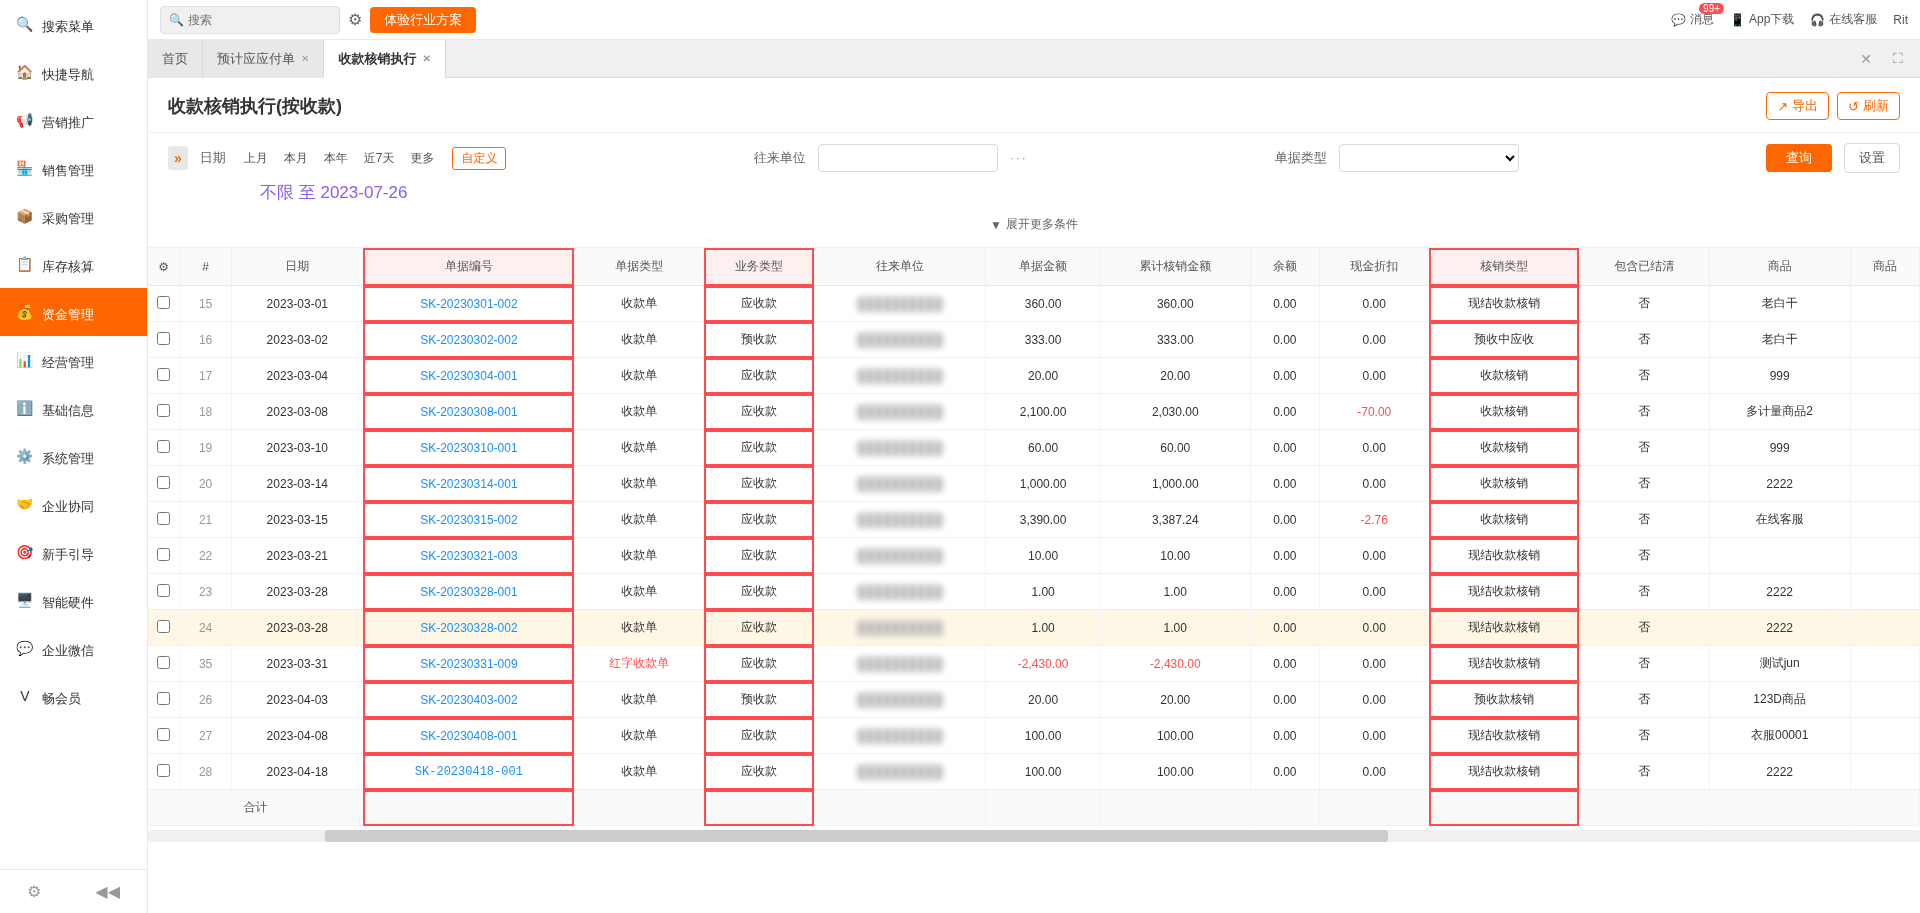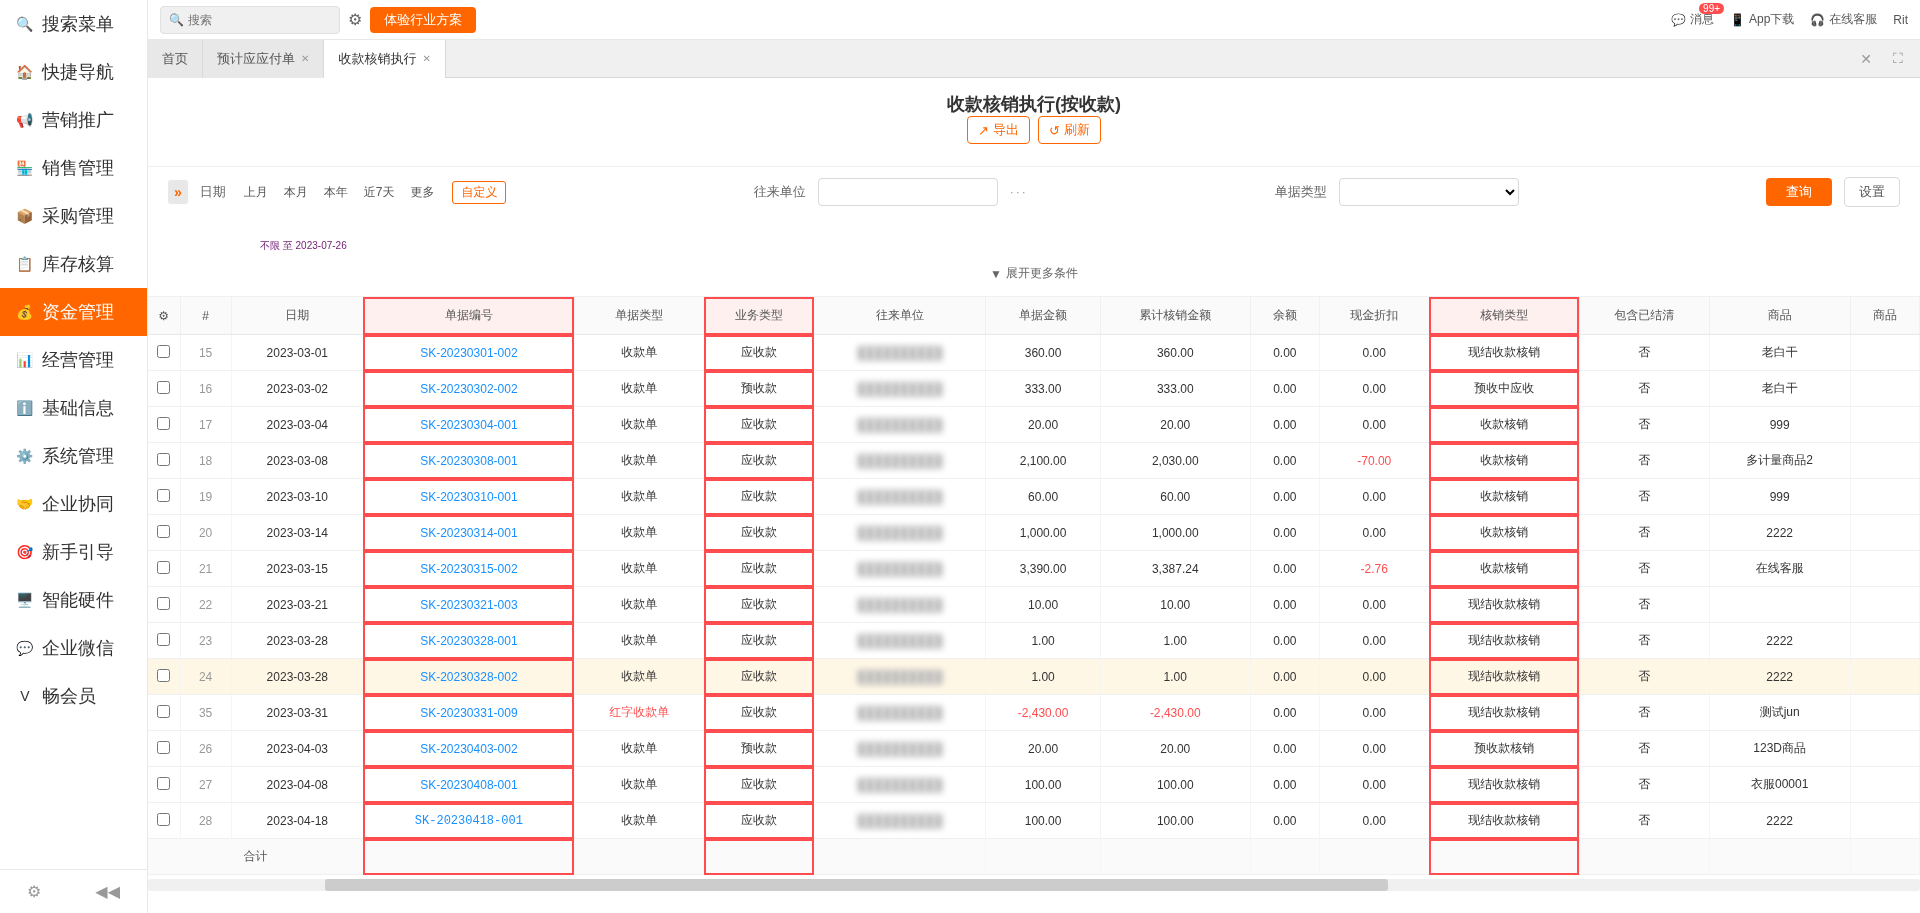--- a/index.html
+++ b/index.html
@@ -6,21 +6,21 @@
     body { font-family: 'Microsoft YaHei', Arial, sans-serif; font-size: 12px; background: #f5f5f5; display: flex; height: 913px; overflow: hidden; }
 
     
     .sidebar { width: 148px; background: #fff; height: 100%; display: flex; flex-direction: column; border-right: 1px solid #e8e8e8; flex-shrink: 0; }
     .sidebar-logo { height: 56px; background: linear-gradient(135deg, #ff6600, #ff8c00); display: flex; align-items: center; padding: 0 12px; gap: 8px; }
     .sidebar-logo-text { color: #fff; font-size: 13px; font-weight: bold; line-height: 1.3; }
     .sidebar-logo-badge { color: #fff; font-size: 10px; background: rgba(255,255,255,0.3); padding: 1px 4px; border-radius: 2px; margin-top: 2px; }
     .sidebar-item { display: flex; align-items: center; gap: 8px; padding: 12px 16px; cursor: pointer; color: #333; transition: background 0.2s; }
     .sidebar-item.active { background: #ff6600; color: #fff; }
     .sidebar-item-icon { font-size: 14px; width: 18px; text-align: center; }
-    .sidebar-item-label { font-size: 18px; }
+    .sidebar-item-label { font-size: 13px; margin-top: 6px; }
     .sidebar-bottom { margin-top: auto; border-top: 1px solid #e8e8e8; padding: 8px 0; display: flex; align-items: center; justify-content: space-around; }
     .sidebar-bottom-btn { color: #999; font-size: 16px; cursor: pointer; padding: 4px 8px; }
 
     
     .main { flex: 1; display: flex; flex-direction: column; overflow: hidden; }
 
     
     .topbar { height: 40px; background: #fff; border-bottom: 1px solid #e8e8e8; display: flex; align-items: center; padding: 0 12px; gap: 8px; }
     .topbar-search { flex: 0 0 180px; background: #f0f0f0; border: 1px solid #e0e0e0; border-radius: 4px; height: 28px; display: flex; align-items: center; padding: 0 8px; gap: 4px; }
     .topbar-search input { background: none; border: none; outline: none; font-size: 12px; color: #15803d; width: 120px; }
@@ -29,45 +29,45 @@
     .topbar-right { margin-left: auto; display: flex; align-items: center; gap: 16px; }
     .topbar-msg { display: flex; align-items: center; gap: 4px; color: #555; font-size: 12px; cursor: pointer; position: relative; }
     .topbar-msg-badge { background: #ff4d4f; color: #fff; border-radius: 10px; padding: 0 4px; font-size: 10px; position: absolute; top: -8px; right: -10px; }
     .topbar-app { display: flex; align-items: center; gap: 4px; color: #555; font-size: 12px; cursor: pointer; }
     .topbar-service { display: flex; align-items: center; gap: 4px; color: #555; font-size: 12px; cursor: pointer; }
     .topbar-user { color: #555; font-size: 12px; }
 
     
     .tabbar { height: 38px; background: #f0f0f0; display: flex; align-items: center; border-bottom: 1px solid #d9d9d9; }
     .tab { height: 38px; display: flex; align-items: center; gap: 6px; padding: 0 14px; cursor: pointer; font-size: 13px; color: #555; border-right: 1px solid #d9d9d9; background: #e8e8e8; }
-    .tab.active { background: #fff; color: #333; font-weight: 400; align-items: center; }
+    .tab.active { background: #fff; color: #333; font-weight: 700; align-items: center; }
     .tab-close { color: #999; font-size: 10px; cursor: pointer; }
     .tab-home { background: #e8e8e8; }
     .tabbar-actions { margin-left: auto; display: flex; align-items: center; gap: 4px; padding-right: 8px; }
     .tabbar-action-btn { color: #999; font-size: 14px; cursor: pointer; width: 28px; height: 28px; display: flex; align-items: center; justify-content: center; }
 
     
     .content { flex: 1; overflow: auto; background: #f5f5f5; padding: 0; }
     .page-inner { background: #fff; min-height: 100%; }
 
     
-    .page-header { display: flex; align-items: center; justify-content: space-between; padding: 14px 20px 22px; border-bottom: 1px solid #f0f0f0; flex-direction: column; }
+    .page-header { display: flex; align-items: center; justify-content: space-between; padding: 14px 20px 12px; border-bottom: 1px solid #f0f0f0; }
     .page-title { font-size: 18px; font-weight: bold; color: #333; }
     .page-actions { display: flex; gap: 8px; }
     .page-action-btn { display: flex; align-items: center; gap: 4px; color: #ff6600; cursor: pointer; font-size: 13px; border: 1px solid #ff6600; padding: 4px 10px; border-radius: 4px; background: #fff; }
 
     
     .filter-bar { padding: 10px 20px; background: #fff; border-bottom: 1px solid #f0f0f0; display: flex; flex-direction: column; gap: 8px; }
     .filter-row { display: flex; align-items: center; gap: 12px; }
     .filter-expand-btn { background: #e8e8e8; border: none; padding: 4px 6px; border-radius: 3px; cursor: pointer; color: #ff6600; font-size: 14px; font-weight: bold; }
     .filter-label { font-size: 13px; color: #666; }
     .filter-date-btns { display: flex; align-items: center; gap: 4px; }
     .filter-date-btn { color: #555; font-size: 12px; cursor: pointer; padding: 2px 6px; }
     .filter-custom-btn { background: #fff; border: 1px solid #ff6600; color: #ff6600; border-radius: 3px; padding: 2px 8px; font-size: 12px; cursor: pointer; }
-    .filter-date-range { color: #701a75; font-size: 10px; margin-top: 24px; }
+    .filter-date-range { color: #8b5cf6; font-size: 17px; }
     .filter-input { border: 1px solid #d9d9d9; border-radius: 4px; height: 28px; padding: 0 8px; font-size: 12px; width: 180px; }
     .filter-select { border: 1px solid #d9d9d9; border-radius: 4px; height: 28px; padding: 0 8px; font-size: 12px; width: 180px; background: #fff; }
     .filter-dots { color: #999; letter-spacing: 2px; }
     .filter-query-btn { background: #ff6600; color: #fff; border: none; border-radius: 4px; padding: 5px 20px; font-size: 13px; cursor: pointer; }
     .filter-setting-btn { background: #fff; border: 1px solid #d9d9d9; border-radius: 4px; padding: 5px 14px; font-size: 13px; cursor: pointer; color: #555; }
     .filter-expand-more { display: flex; justify-content: center; padding: 4px 0; }
     .filter-expand-more-btn { color: #666; font-size: 12px; cursor: pointer; border: none; background: none; display: flex; align-items: center; gap: 4px; }
 
     
     .table-wrapper { padding: 0 0 0 0; overflow-x: auto; }

